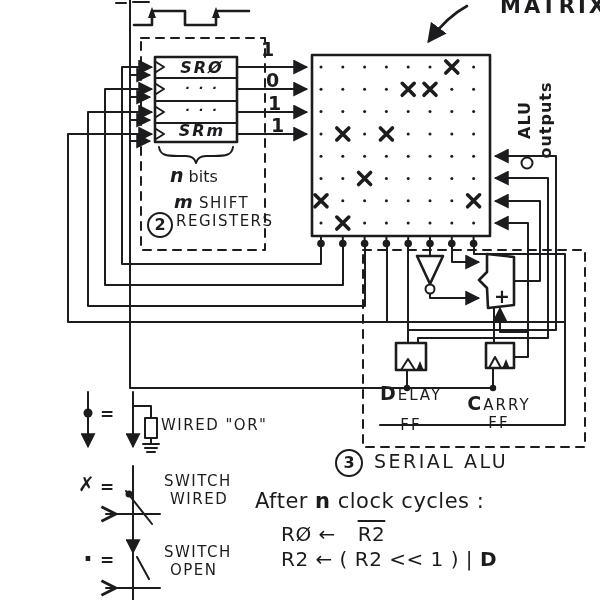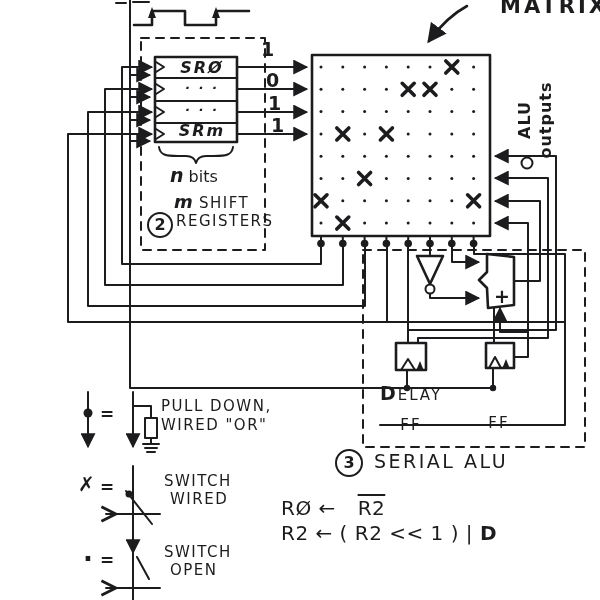--- a/index.html
+++ b/index.html
@@ -256,39 +256,40 @@
 <div class="lbl" style="left:174px;top:191px;"><b style="font-size:18px;font-style:italic;">m</b><span class="small"> SHIFT</span></div>
 <div class="lbl badge" style="left:152px;top:215px;">2</div>
 
 <div class="lbl rot" style="left:488px;top:97px;width:100px;height:46px;">
   <div>ALU</div>
   <div>outputs</div>
 </div>
 
 <div class="lbl ffname" style="left:371px;top:382px;"><b class="hv">D</b><span>ELAY</span></div>
 <div class="lbl ffname" style="left:371px;top:416px;">FF</div>
+<div class="lbl ffname" style="left:459px;top:392px;"><b class="hv">C</b><span>ARRY</span></div>
 <div class="lbl ffname" style="left:459px;top:414px;">FF</div>
 
 <div class="lbl badge" style="left:341px;top:453px;">3</div>
 <div class="lbl" style="left:374px;top:450px;font-size:19px;letter-spacing:2.5px;font-weight:500;">SERIAL ALU</div>
 
 <div class="lbl" style="left:100px;top:404px;font-size:17px;font-weight:700;">=</div>
-<div class="lbl small" style="left:161px;top:397px;">PULL DOWN,</div>
 <div class="lbl small" style="left:161px;top:416px;">WIRED "OR"</div>
 
 <div class="lbl sym" style="left:78px;top:472px;font-size:20px;">✗</div>
 <div class="lbl" style="left:100px;top:477px;font-size:17px;font-weight:700;">=</div>
 <div class="lbl small" style="left:164px;top:472px;">SWITCH</div>
 <div class="lbl small" style="left:170px;top:490px;">WIRED</div>
 
 <div class="lbl sym" style="left:83px;top:544px;font-size:26px;">·</div>
 <div class="lbl" style="left:100px;top:550px;font-size:17px;font-weight:700;">=</div>
 <div class="lbl small" style="left:164px;top:543px;">SWITCH</div>
 <div class="lbl small" style="left:170px;top:561px;">OPEN</div>
 
 <div class="lbl eqs" style="left:255px;top:488px;width:345px;">
+  <div id="eq-title" style="font-size:21px;"><span>After </span><span style="font-weight: 800;">n</span><span> clock cycles :</span></div>
   <div id="eq-lines" style="margin-top:8px;">
         <div class="line"><span>RØ ← </span><span class="ov">R2</span></div>
         <div class="line"><span>R2 ← ( R2 &lt;&lt; 1 ) | </span><span style="font-weight: 800;">D</span></div>
       </div>
 </div>
 
 </div>
 
 </body></html>

